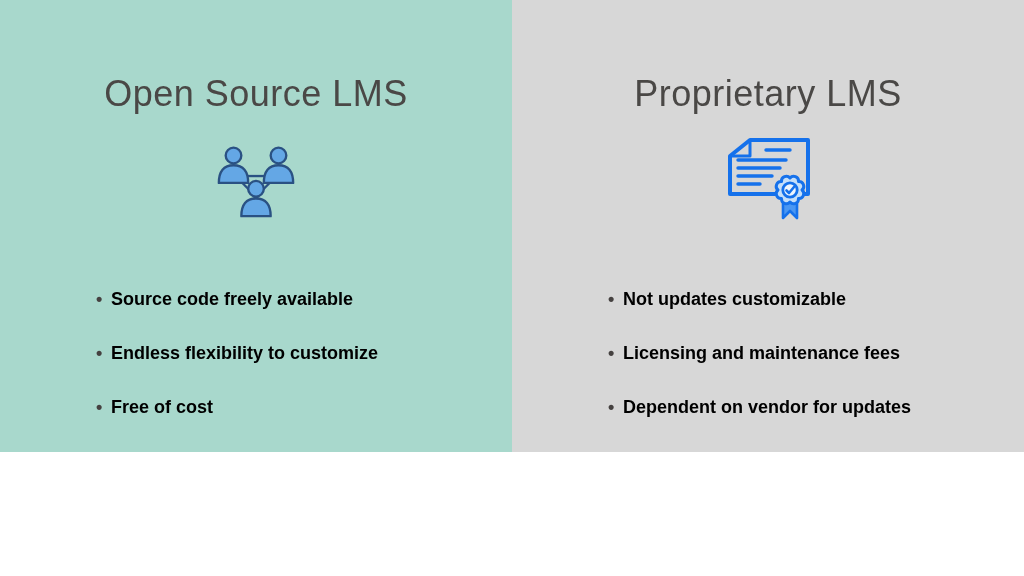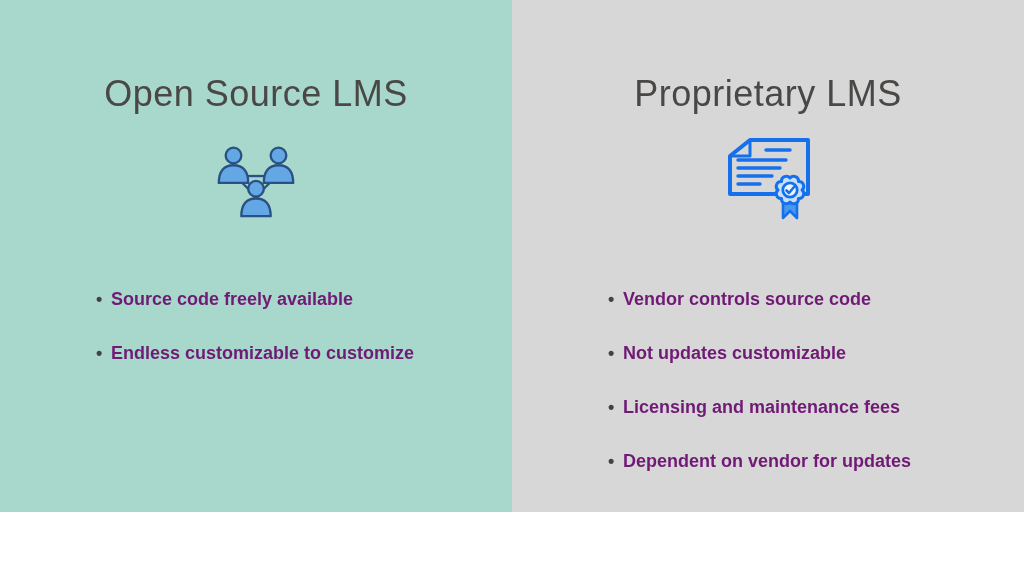--- a/index.html
+++ b/index.html
@@ -1,21 +1,21 @@
 <!DOCTYPE html>
 <html><head>
 <meta charset="utf-8">
 <style>
   html, body { margin: 0; padding: 0; }
   body {
     width: 1024px; height: 576px; overflow: hidden;
     font-family: "Liberation Sans", sans-serif;
   }
   .canvas {
-    width: 1024px; height: 512px;
+    width: 1024px; height: 452px;
     display: flex;
   }
   .panel {
     width: 50%; height: 100%;
     box-sizing: border-box;
     padding-top: 74px;
   }
   .panel-open-source { background: #a8d8cc; }
   .panel-proprietary { background: #d7d7d7; }
   .panel-title {
@@ -39,21 +39,21 @@
     padding: 0 20px 0 96px;
     list-style: none;
   }
   .bullet-list li {
     position: relative;
     padding-left: 15px;
     margin-bottom: 32px;
     font-size: 18px;
     line-height: 22px;
     font-weight: 700;
-    color: #701a75;
+    color: #000000;
   }
   .bullet-list li::before {
     content: "\2022";
     position: absolute;
     left: 0; top: 0;
     color: #454140;
   }
 </style>
 </head>
 <body>
@@ -84,21 +84,22 @@
           <g transform="translate(45,68)">
             <circle cx="0" cy="-15" r="8" fill="#64a7e5" stroke="#2a5183" stroke-width="2.4"></circle>
             <path d="M -15 13 Q -15 -5 0 -5 Q 15 -5 15 13 Z" fill="#64a7e5" stroke="#2a5183" stroke-width="2.4" stroke-linejoin="round"></path>
           </g>
         </svg>
       </span>
     </div>
 
     <ul class="bullet-list">
       <li>Source code freely available</li>
-      <li>Endless customizable to customize</li>
+      <li>Endless flexibility to customize</li>
+      <li>Free of cost</li>
     </ul>
   </section>
 
   <section class="panel panel-proprietary">
     <h1 class="panel-title">Proprietary LMS</h1>
 
     <div class="icon-wrap">
       <span>
         <svg width="96" height="88" viewBox="0 0 96 88" aria-hidden="true">
 
@@ -122,20 +123,19 @@
                    A 4.8 4.8 0 0 1 70 44
                    A 4.8 4.8 0 0 1 78.49 47.51
                    A 4.8 4.8 0 0 1 82 56 Z" fill="#c5dff9" stroke="#1571eb" stroke-width="3" stroke-linejoin="round"></path>
           <circle cx="70" cy="56" r="7.2" fill="#eef5fd" stroke="#1571eb" stroke-width="2.8"></circle>
           <path d="M 66.5 56.5 L 69 59 L 74 53" fill="none" stroke="#1571eb" stroke-width="2.6" stroke-linecap="round" stroke-linejoin="round"></path>
         </svg>
       </span>
     </div>
 
     <ul class="bullet-list">
-      <li>Vendor controls source code</li>
       <li>Not updates customizable</li>
       <li>Licensing and maintenance fees</li>
       <li>Dependent on vendor for updates</li>
     </ul>
   </section>
 
 </div>
 
 </body></html>

